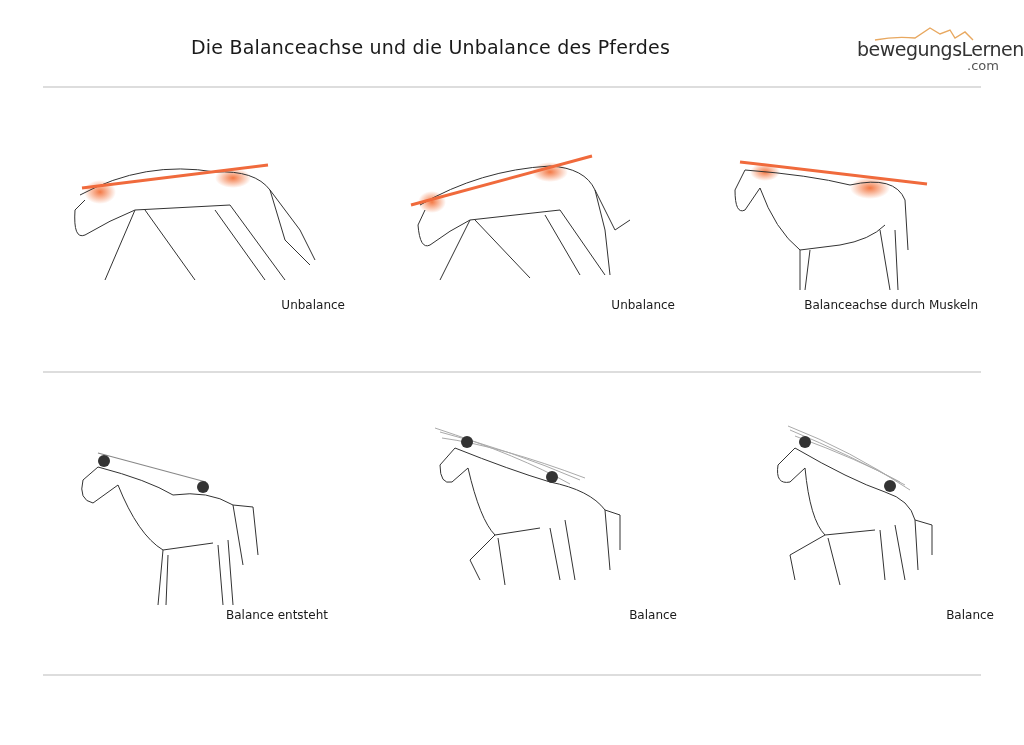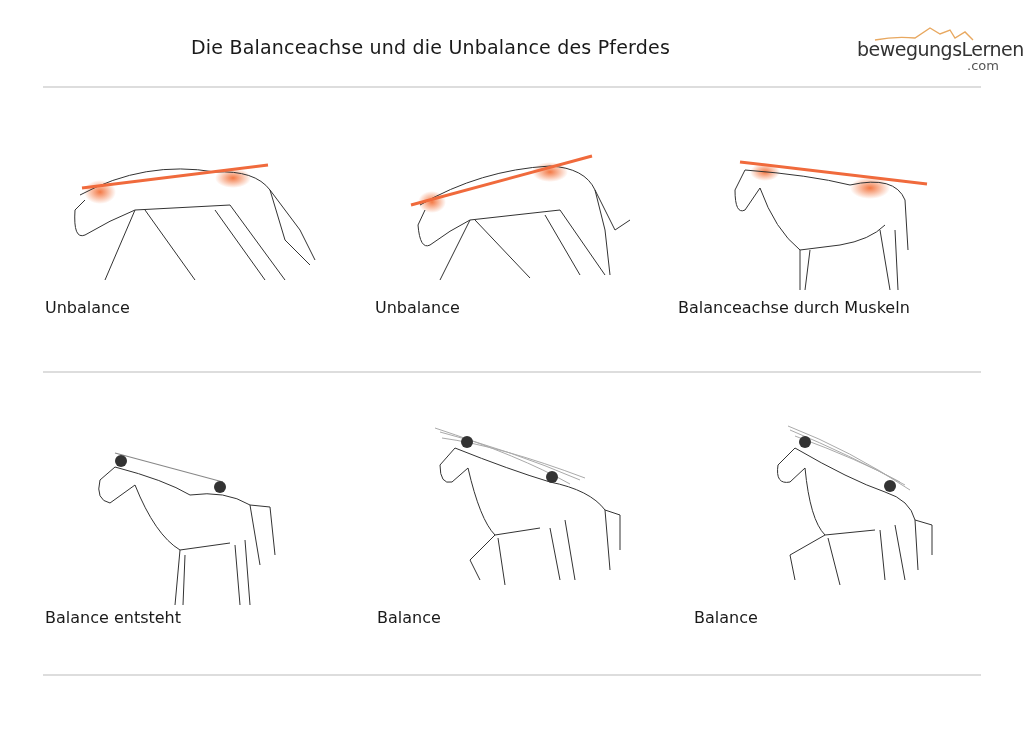--- a/index.html
+++ b/index.html
@@ -4,21 +4,21 @@
 <style>
   html,body{margin:0;padding:0;background:#fff;}
   body{width:1024px;height:745px;position:relative;overflow:hidden;font-family:"DejaVu Sans",sans-serif;color:#222;}
   .title{position:absolute;left:0;width:861px;top:36px;text-align:center;font-size:19px;letter-spacing:0.2px;color:#1a1a1a;}
   .logo{position:absolute;left:855px;top:24px;width:140px;height:50px;}
   .logo-text{position:absolute;left:2px;top:14px;font-size:19px;color:#333;letter-spacing:-0.5px;}
   .logo-sub{position:absolute;left:104px;top:34px;font-size:13px;color:#555;margin-left:8px;}
   .rule{position:absolute;left:43px;width:938px;height:2px;background:#ddd;}
   .panel{position:absolute;width:300px;height:200px;}
   .panel svg{position:absolute;left:0;top:0;}
-  .caption{position:absolute;width:300px;text-align:left;font-size:16px;color:#1a1a1a;}
+  .caption{position:absolute;width:300px;text-align:right;font-size:12px;color:#1a1a1a;}
 </style>
 </head>
 <body>
 
 
 
 <div class="title">Die Balanceachse und die Unbalance des Pferdes</div>
 
 <div class="logo">
   <svg width="140" height="20">
@@ -69,21 +69,21 @@
   <svg width="300" height="150">
     <ellipse cx="65" cy="22" rx="15" ry="9" fill="url(#glow)"></ellipse>
     <ellipse cx="170" cy="38" rx="20" ry="11" fill="url(#glow)"></ellipse>
     <path d="M45 20 Q110 25 150 35 Q195 25 205 50 L208 100 M45 20 L35 40 Q35 65 45 60 L60 38 M60 38 Q75 80 100 100 L140 95 Q170 90 185 75 M100 100 L100 140 M110 100 L105 140 M180 80 L190 140 M195 80 L198 140" stroke="#333" stroke-width="1" fill="none"></path>
     <line x1="40" y1="12" x2="227" y2="34" stroke="#f06a3c" stroke-width="3"></line>
   </svg>
   <div class="caption" style="left:-22px;top:148px">Balanceachse durch Muskeln</div>
 </div>
 
 
-<div class="panel" style="left:55px;top:445px">
+<div class="panel" style="left:38px;top:445px">
   <svg width="300" height="170">
     <line x1="60" y1="8" x2="168" y2="37" stroke="#888" stroke-width="1.2"></line>
     <circle cx="66" cy="16" r="6" fill="#333"></circle>
     <circle cx="165" cy="42" r="6" fill="#333"></circle>
     <path d="M60 22 Q110 35 135 50 Q170 45 195 60 L205 120 M60 22 L45 35 Q40 55 55 58 L80 40 Q100 90 125 105 L175 98 M125 105 L120 160 M130 110 L128 160 M180 100 L185 160 M190 95 L195 160 M195 60 L215 62 L220 110" stroke="#333" stroke-width="1" fill="none"></path>
   </svg>
   <div class="caption" style="left:-10px;top:163px">Balance entsteht</div>
 </div>
 
 

